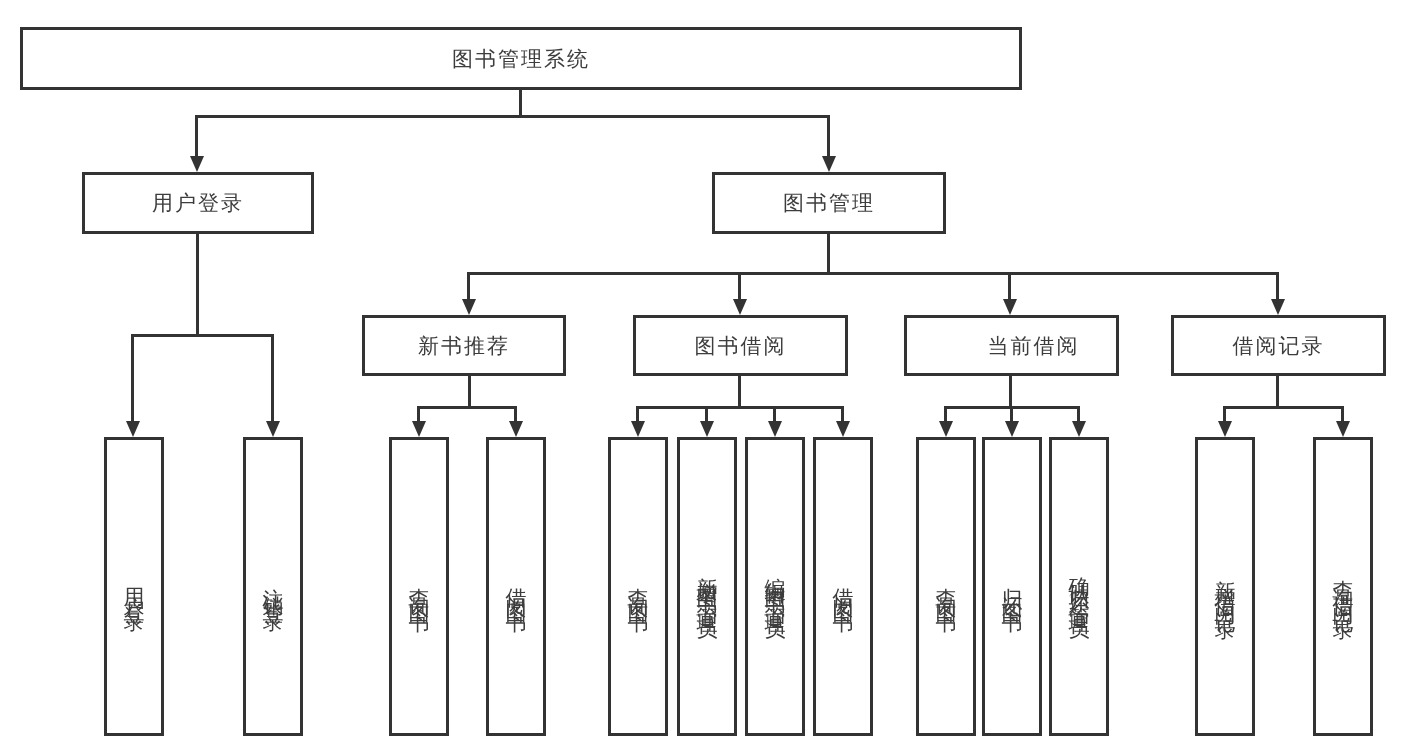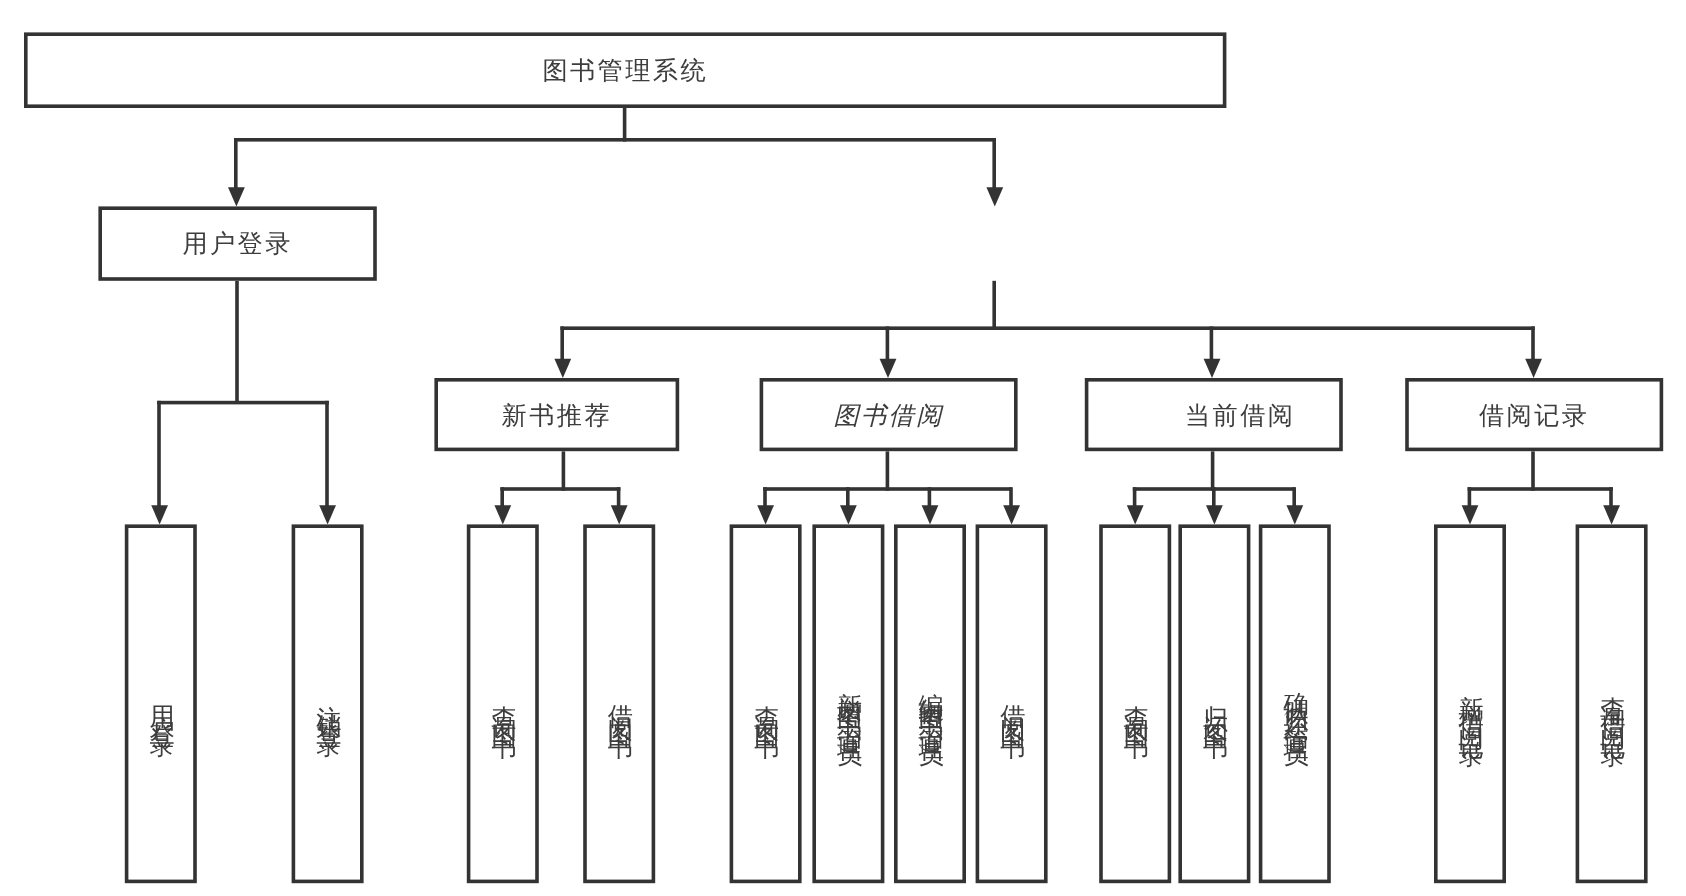--- a/index.html
+++ b/index.html
@@ -59,41 +59,42 @@
   <div class="box" style="left:20px; top:13px; width:1002px; height:63px;margin-top:14px;">图书管理系统</div>
 
   <div class="vl" style="left:519px; top:69px; height:49px;"></div>
   <div class="hl" style="left:195px; top:115px; width:635px;"></div>
   <div class="vl" style="left:195px; top:115px; height:43px;"></div>
   <div class="ar" style="left:190px; top:156px;"></div>
   <div class="vl" style="left:827px; top:115px; height:43px;"></div>
   <div class="ar" style="left:822px; top:156px;"></div>
 
   <div class="box" style="left:82px; top:172px; width:232px; height:62px;">用户登录</div>
+  <div class="box" style="left:712px; top:172px; width:234px; height:62px;">图书管理</div>
 
   <div class="vl" style="left:196px; top:234px; height:102px;"></div>
   <div class="hl" style="left:131px; top:334px; width:143px;"></div>
   <div class="vl" style="left:131px; top:334px; height:89px;"></div>
   <div class="ar" style="left:126px; top:421px;"></div>
   <div class="vl" style="left:271px; top:334px; height:89px;"></div>
   <div class="ar" style="left:266px; top:421px;"></div>
 
   <div class="vl" style="left:827px; top:234px; height:41px;"></div>
   <div class="hl" style="left:467px; top:272px; width:812px;"></div>
   <div class="vl" style="left:467px; top:272px; height:29px;"></div>
   <div class="ar" style="left:462px; top:299px;"></div>
   <div class="vl" style="left:738px; top:272px; height:29px;"></div>
   <div class="ar" style="left:733px; top:299px;"></div>
   <div class="vl" style="left:1008px; top:272px; height:29px;"></div>
   <div class="ar" style="left:1003px; top:299px;"></div>
   <div class="vl" style="left:1276px; top:272px; height:29px;"></div>
   <div class="ar" style="left:1271px; top:299px;"></div>
 
   <div class="box" style="left:362px; top:315px; width:204px; height:61px;">新书推荐</div>
-  <div class="box" style="left:633px; top:315px; width:215px; height:61px;font-style:italic;">图书借阅</div>
+  <div class="box" style="left:633px; top:315px; width:215px; height:61px;">图书借阅</div>
   <div class="box" style="left:904px; top:315px; width:215px; height:61px;padding-left:44px;">当前借阅</div>
   <div class="box" style="left:1171px; top:315px; width:215px; height:61px;">借阅记录</div>
 
   <div class="vl" style="left:468px; top:376px; height:33px;"></div>
   <div class="hl" style="left:417px; top:406px; width:100px;"></div>
   <div class="vl" style="left:417px; top:406px; height:17px;"></div>
   <div class="ar" style="left:412px; top:421px;"></div>
   <div class="vl" style="left:514px; top:406px; height:17px;"></div>
   <div class="ar" style="left:509px; top:421px;"></div>
 

